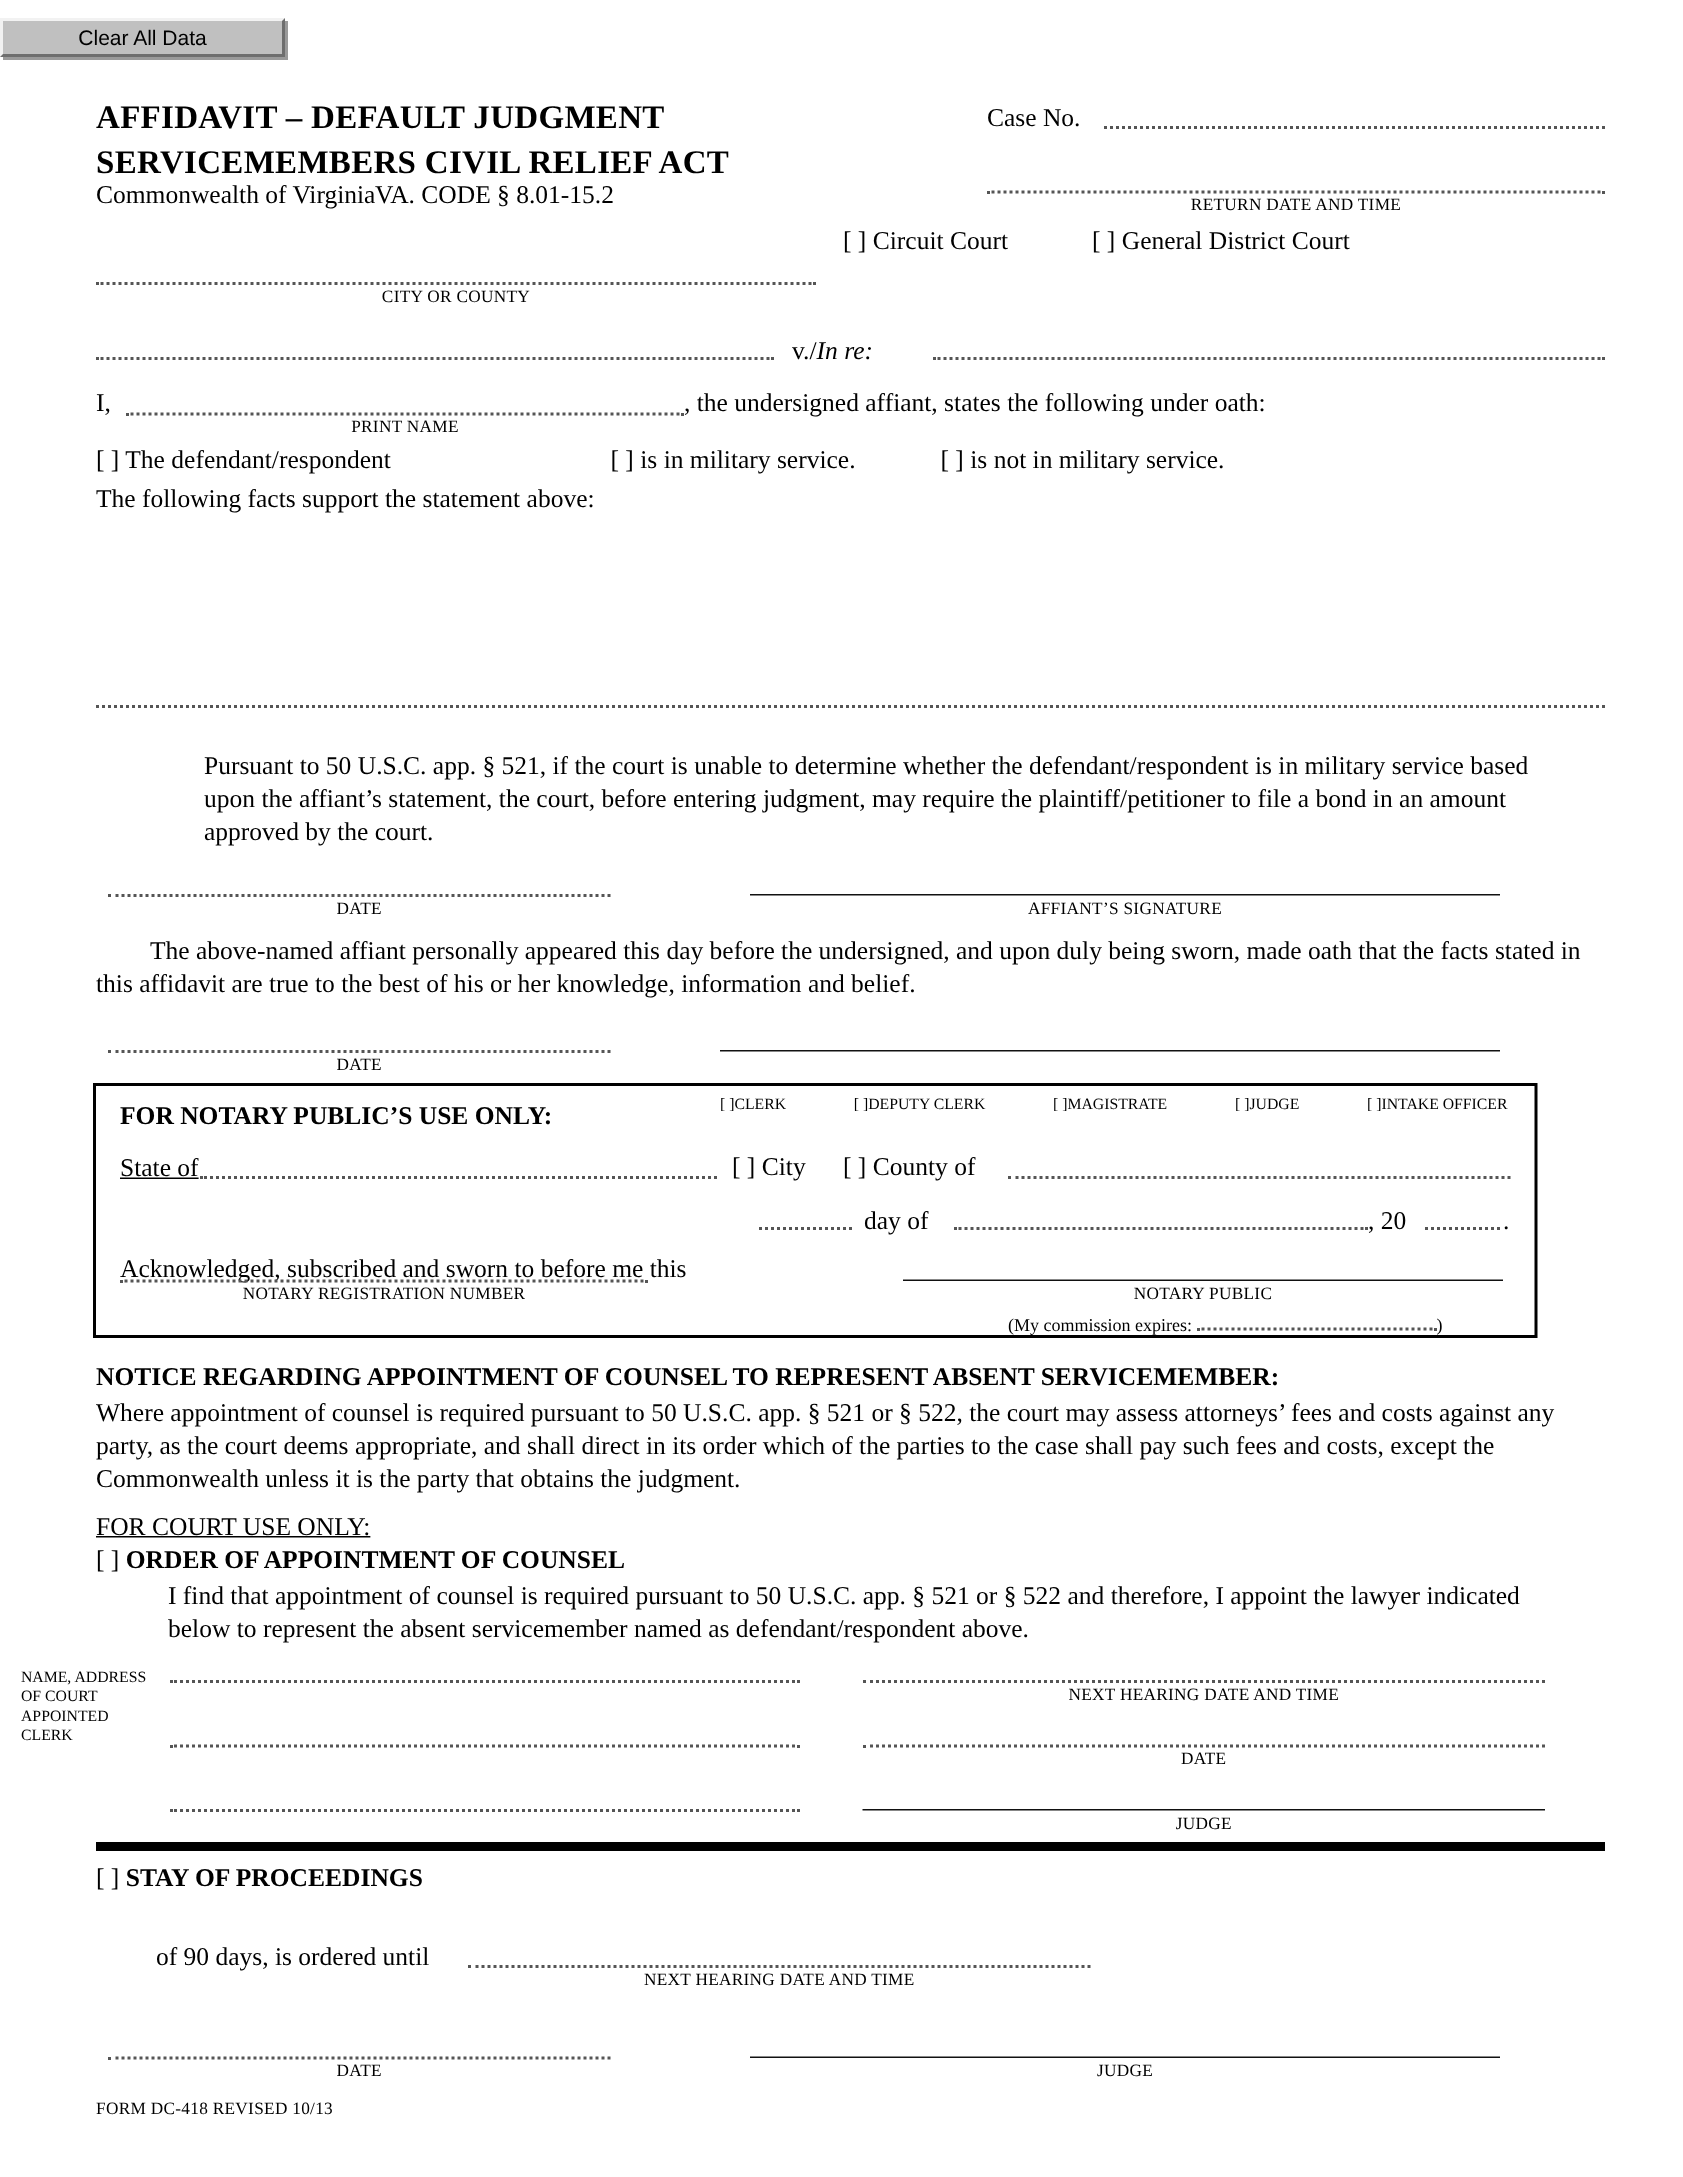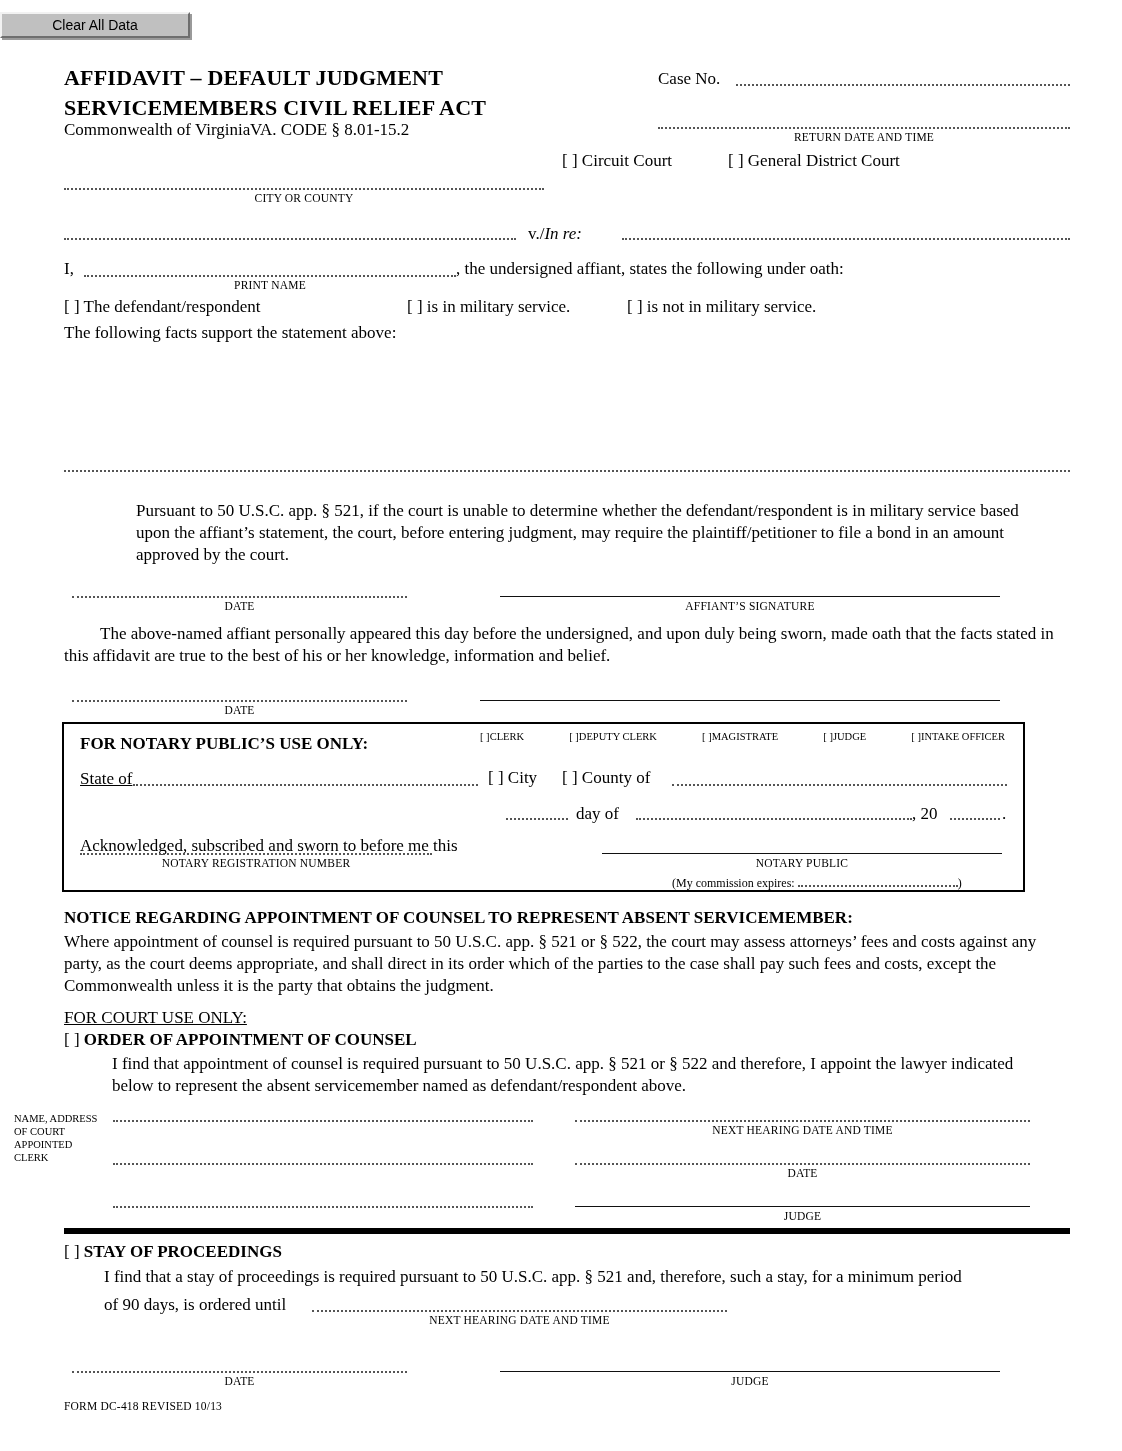--- a/index.html
+++ b/index.html
@@ -265,21 +265,20 @@
 
   <div class="solidline" style="left:575px; top:1206px; width:455px;"></div>
   <div class="abs cap" style="left:575px; top:1210px; width:455px;">JUDGE</div>
 
   <div class="thickbar" style="left:64px; top:1228px; width:1006px;"></div>
 
   <div class="abs chk" style="left:64px; top:1242px; font-weight:bold;">
     <span style="font-weight:normal;">[  ]</span>
     <span>STAY OF PROCEEDINGS</span>
   </div>
-  <div class="abs t" style="left:104px; top:1266px;">I find that a stay of proceedings is required pursuant to 50 U.S.C. app. § 521 and, therefore, such a stay, for a minimum period</div>
   <div class="abs t" style="left:104px; top:1294px;">of 90 days, is ordered until</div>
   <div class="dotline" style="left:312px; top:1310px; width:415px;"></div>
   <div class="abs cap" style="left:312px; top:1314px; width:415px;">NEXT HEARING DATE AND TIME</div>
 
   <div class="dotline" style="left:72px; top:1371px; width:335px;"></div>
   <div class="abs cap" style="left:72px; top:1375px; width:335px;">DATE</div>
   <div class="solidline" style="left:500px; top:1371px; width:500px;"></div>
   <div class="abs cap" style="left:500px; top:1375px; width:500px;">JUDGE</div>
 
   <div class="abs" style="left:64px; top:1400px; font-size:11.5px; font-variant:small-caps; letter-spacing:.2px;">FORM DC-418 REVISED 10/13</div>

